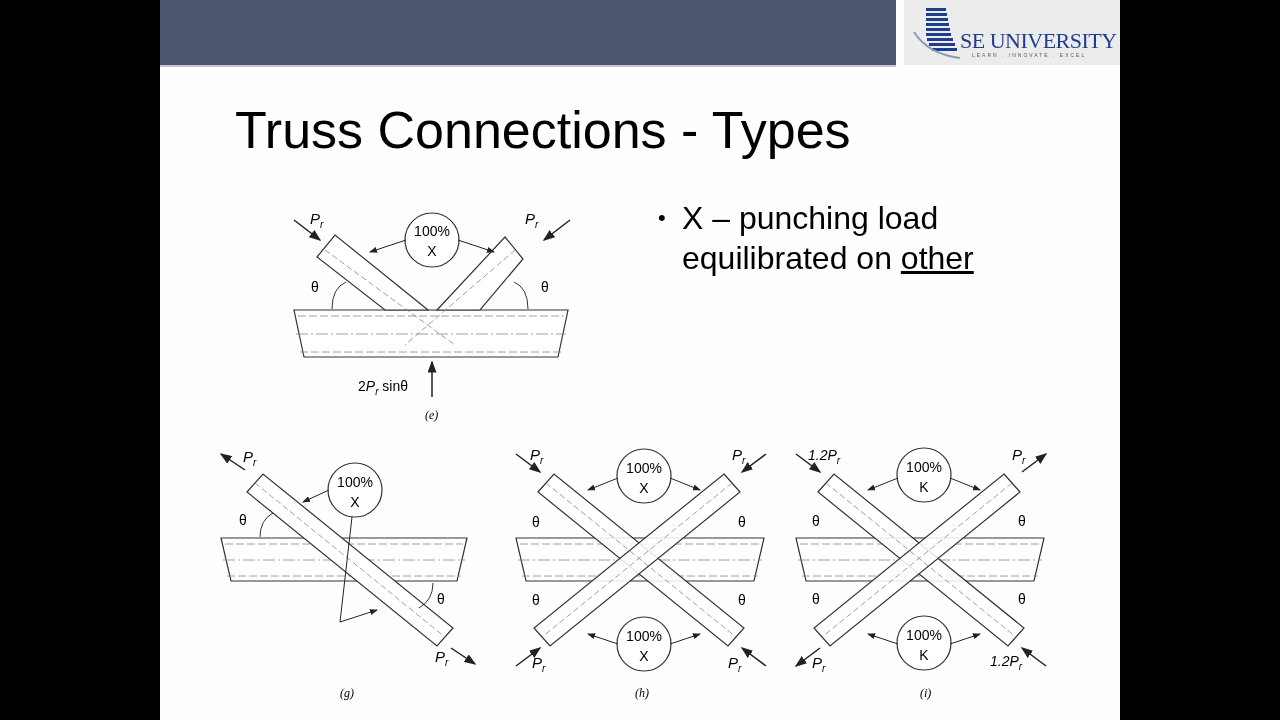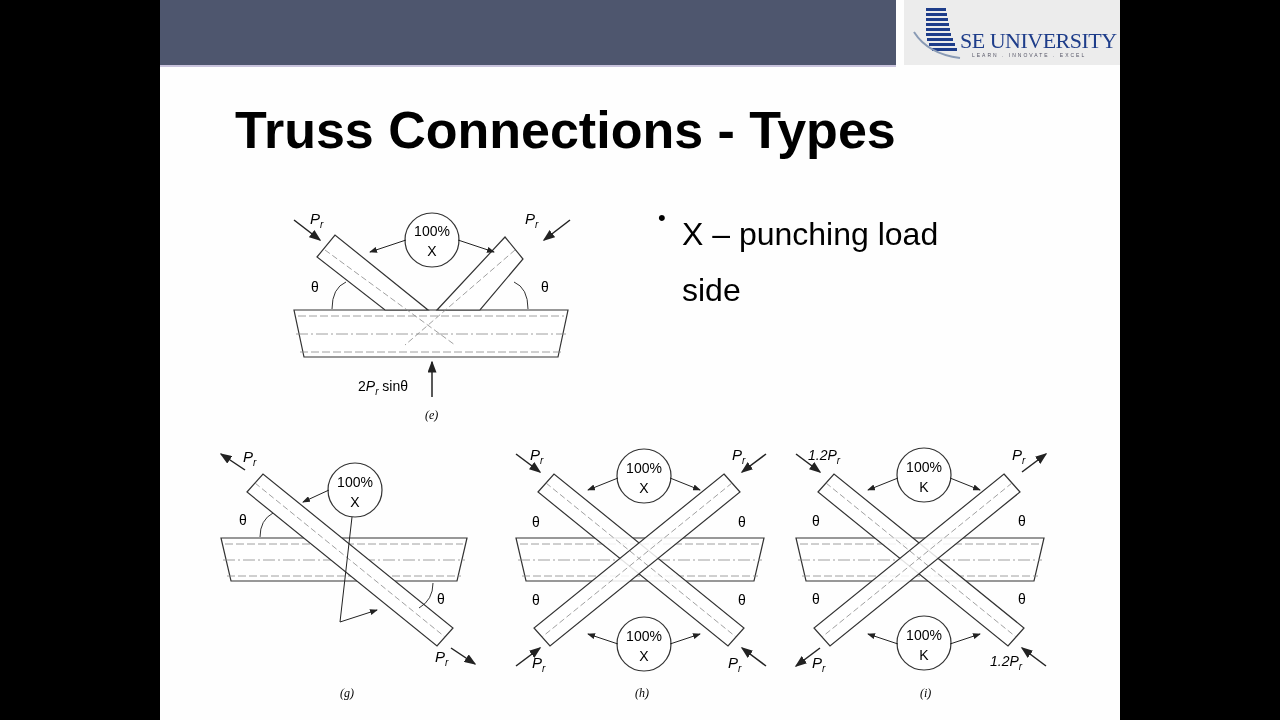--- a/index.html
+++ b/index.html
@@ -3,24 +3,24 @@
 <meta charset="utf-8">
 <style>
   html, body { margin:0; padding:0; background:#000; }
   body { width:1280px; height:720px; position:relative; overflow:hidden; font-family:"Liberation Sans", sans-serif; }
   .slide { position:absolute; left:160px; top:0; width:960px; height:720px; background:#fefefe; overflow:hidden; }
   .header-band { position:absolute; left:0; top:0; width:736px; height:65px; background:#4e566e; }
   .header-line { position:absolute; left:0; top:65px; width:736px; height:2px; background:#c9c3dd; }
   .logo-box { position:absolute; left:744px; top:0; width:216px; height:65px; background:#ececec; }
   .logo-text { position:absolute; left:56px; top:28px; font-family:"Liberation Serif", serif; font-size:22px; color:#1e3d8a; letter-spacing:-0.5px; }
   .logo-tag { position:absolute; left:68px; top:52px; font-size:5px; color:#556; letter-spacing:2px; }
-  .title { position:absolute; left:75px; top:100px; font-size:52px; color:#000; white-space:nowrap;font-weight:bold; }
+  .title { position:absolute; left:75px; top:100px; font-size:52px; color:#000; white-space:nowrap; }
   .bullet { position:absolute; left:498px; top:198px; width:400px; font-size:32px; line-height:40px; color:#000; }
   .bullet .dot { position:absolute; left:0; top:0; font-size:22px; }
-  .bullet .txt { margin-left:24px; display:block;margin-top:16px; }
+  .bullet .txt { margin-left:24px; display:block; }
   .bullet u { text-decoration:underline; }
   svg text { font-family:"Liberation Sans", sans-serif; }
   .fig { position:absolute; }
   .caption { font-family:"Liberation Serif", serif; font-style:italic; font-size:12px; }
 </style>
 </head>
 <body>
 
 <div class="slide">
   <div class="header-band"></div>
@@ -42,21 +42,21 @@
     </svg>
     <div class="logo-text">SE UNIVERSITY</div>
     <div class="logo-tag">LEARN . INNOVATE . EXCEL</div>
   </div>
 
   <div class="title">Truss Connections - Types</div>
 
   <div class="bullet">
     <span class="dot">•</span>
     <span class="txt">X – punching load</span>
-    <span class="txt">side</span>
+    <span class="txt"><span>equilibrated on </span><u>other</u></span>
   </div>
 
   <svg width="0" height="0" style="position:absolute">
     <defs>
       <marker id="ah" markerWidth="8" markerHeight="6" refX="7" refY="3" orient="auto">
         <path d="M0,0 L8,3 L0,6 Z" fill="#222"></path>
       </marker>
     </defs>
   </svg>
 

